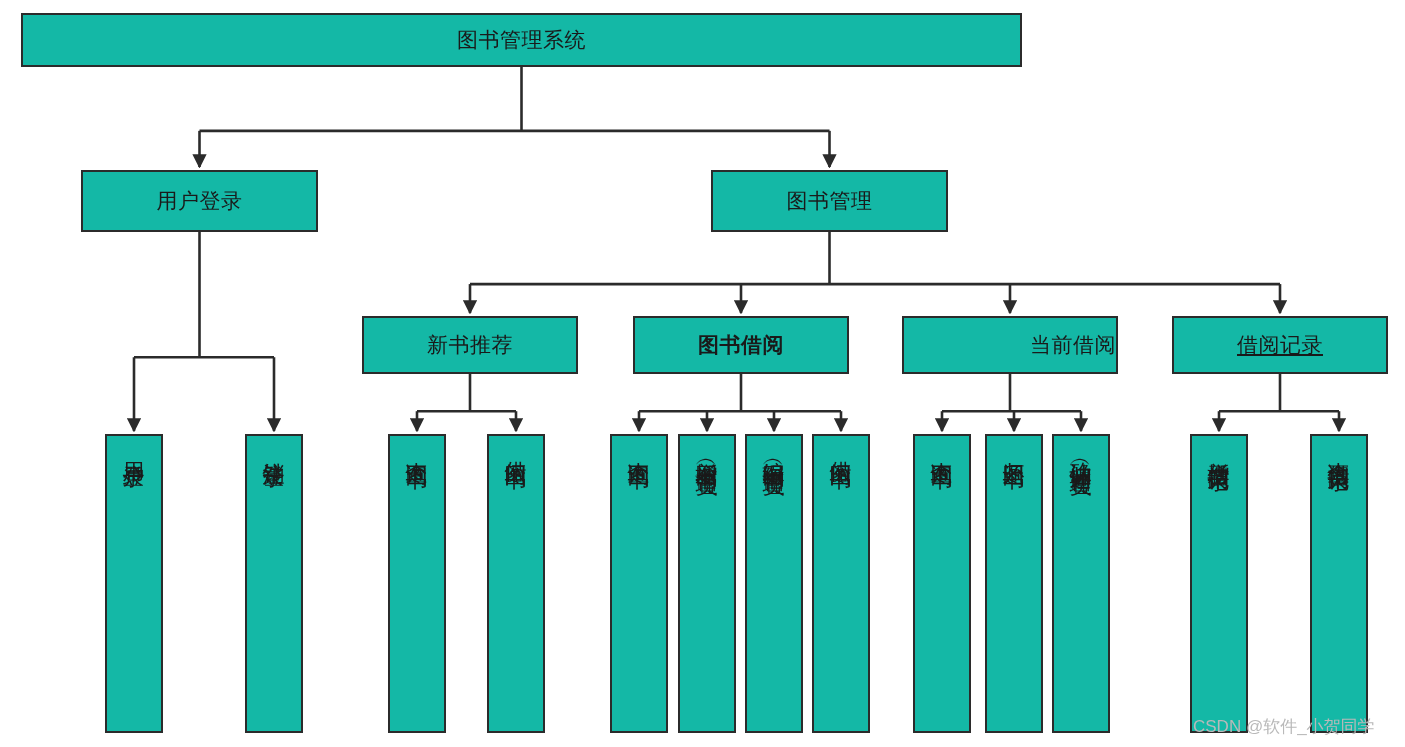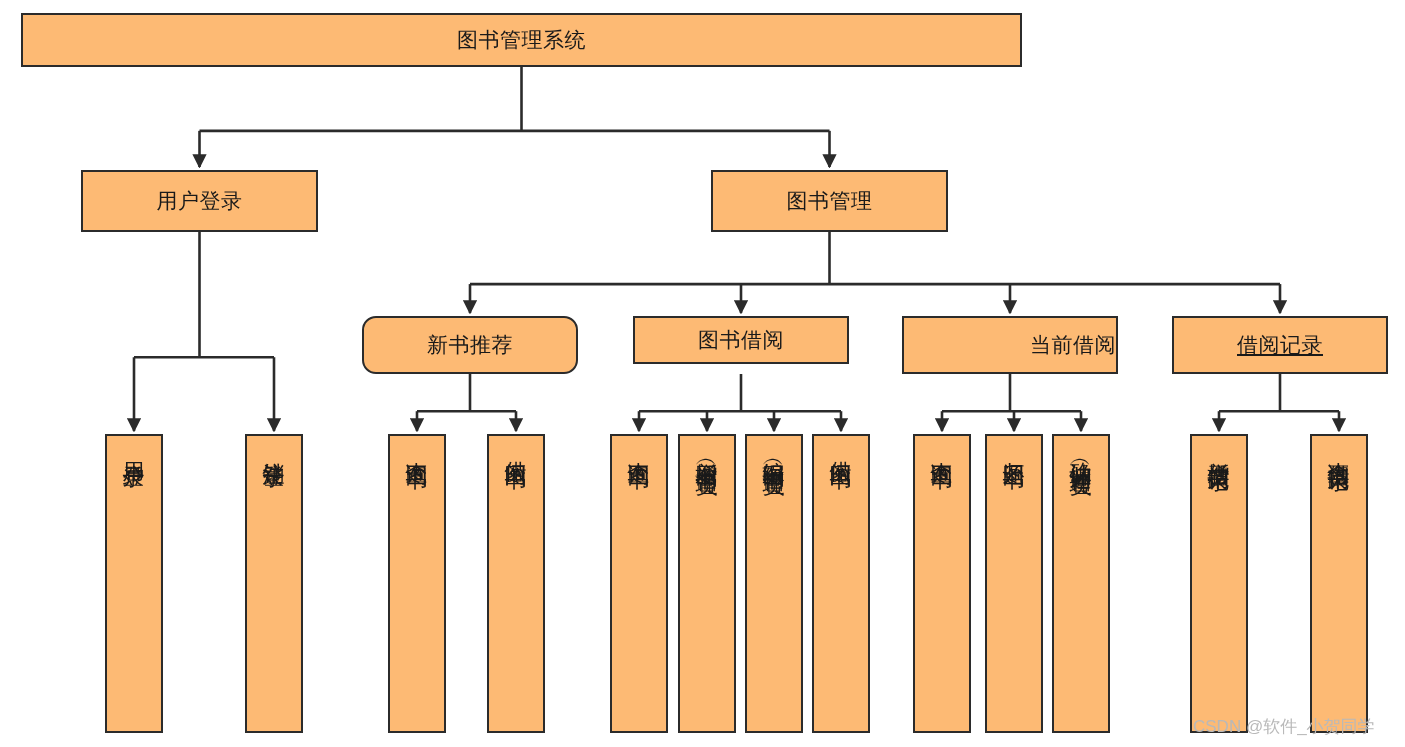--- a/index.html
+++ b/index.html
@@ -21,21 +21,21 @@
     position: absolute;
     left: 0;
     top: 0;
     width: 1405px;
     height: 747px;
   }
   .node {
     position: absolute;
     box-sizing: border-box;
     border: 2px solid #2b2b2b;
-    background: #fdba74;
+    background: #14b8a6;
     display: flex;
     align-items: center;
     justify-content: center;
     color: #1a1a1a;
     z-index: 2;
   }
   .node .label {
     display: block;
     text-align: center;
     line-height: 1.18;
@@ -117,24 +117,24 @@
   <div id="nodes">
       <div class="node horiz" style="left: 21px; top: 13px; width: 1001px; height: 54px;">
         <span class="label">图书管理系统</span>
       </div>
       <div class="node horiz" style="left: 81px; top: 170px; width: 237px; height: 62px;">
         <span class="label">用户登录</span>
       </div>
       <div class="node horiz" style="left: 711px; top: 170px; width: 237px; height: 62px;">
         <span class="label">图书管理</span>
       </div>
-      <div class="node horiz" style="left: 362px; top: 316px; width: 216px; height: 58px; border-radius: 14px;">
+      <div class="node horiz" style="left: 362px; top: 316px; width: 216px; height: 58px;">
         <span class="label">新书推荐</span>
       </div>
-      <div class="node horiz" style="left: 633px; top: 316px; width: 216px; height: 48px;">
+      <div class="node horiz" style="left: 633px; top: 316px; width: 216px; height: 58px; font-weight: bold;">
         <span class="label">图书借阅</span>
       </div>
       <div class="node horiz" style="left: 902px; top: 316px; width: 216px; height: 58px; justify-content: flex-end;">
         <span class="label">当前借阅</span>
       </div>
       <div class="node horiz" style="left: 1172px; top: 316px; width: 216px; height: 58px; text-decoration: underline;">
         <span class="label">借阅记录</span>
       </div>
       <div class="node vert" style="left: 105px; top: 434px; width: 58px; height: 299px;">
         <span class="label">用户登录</span>

